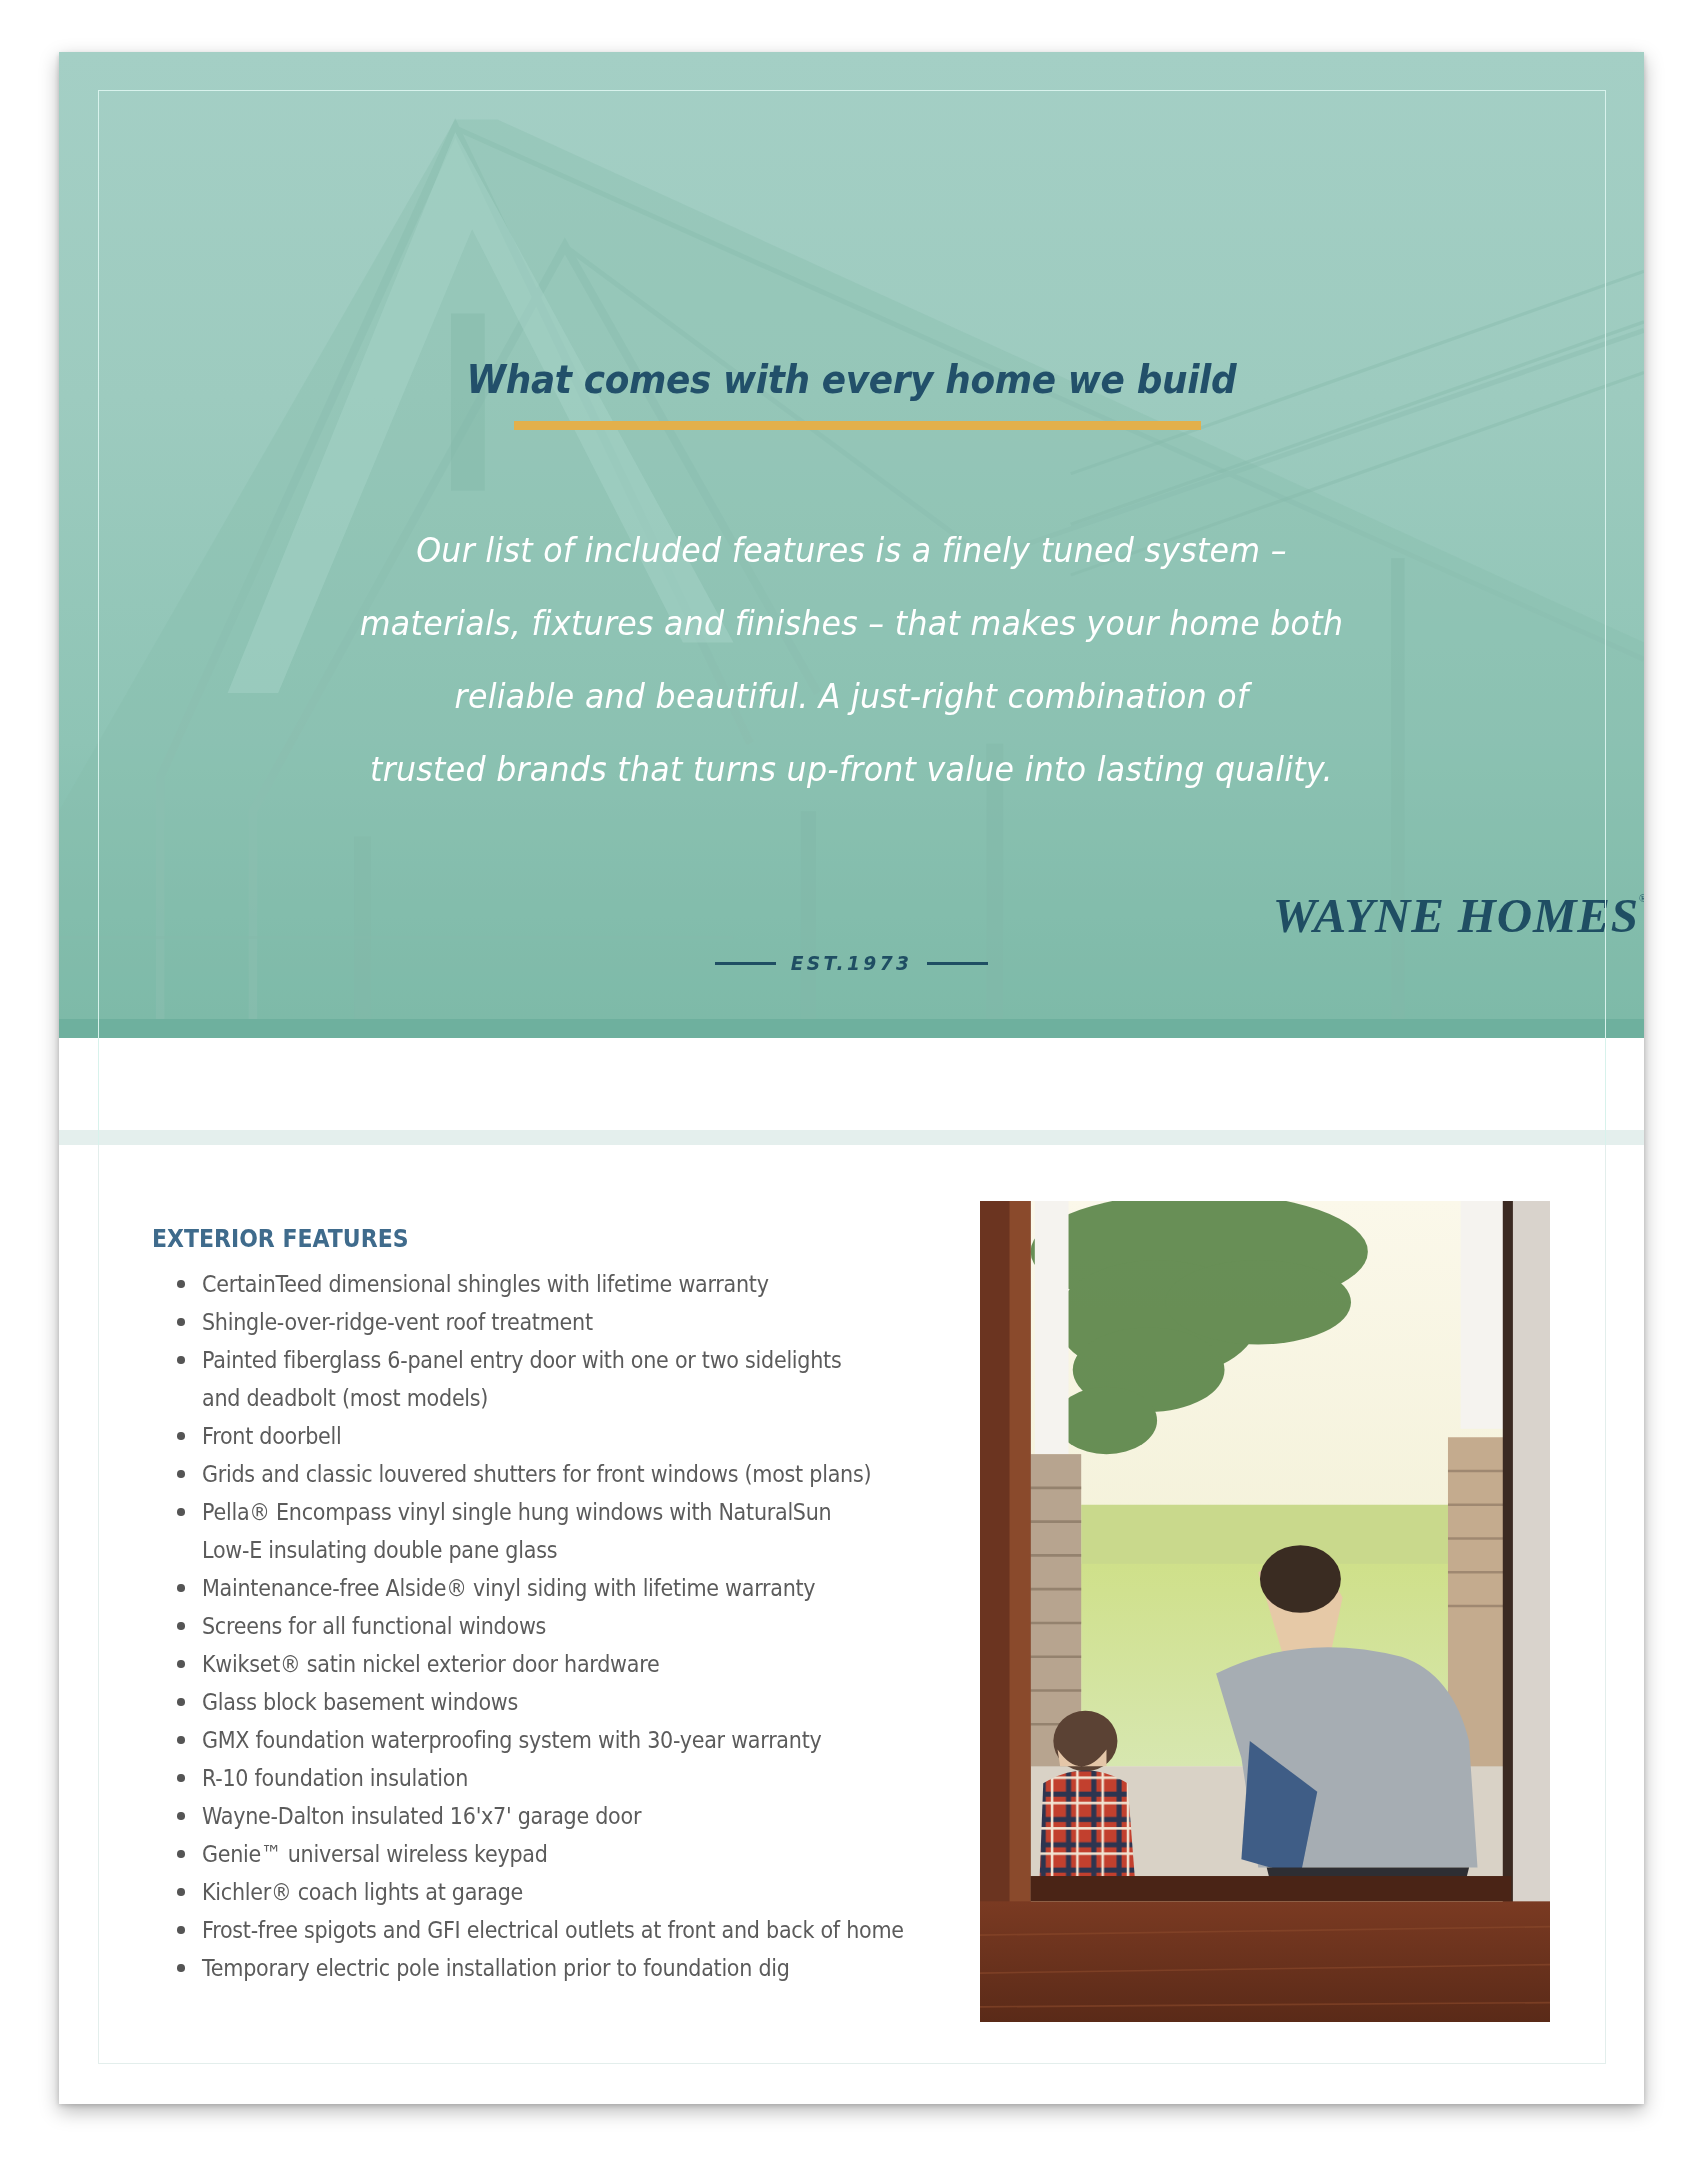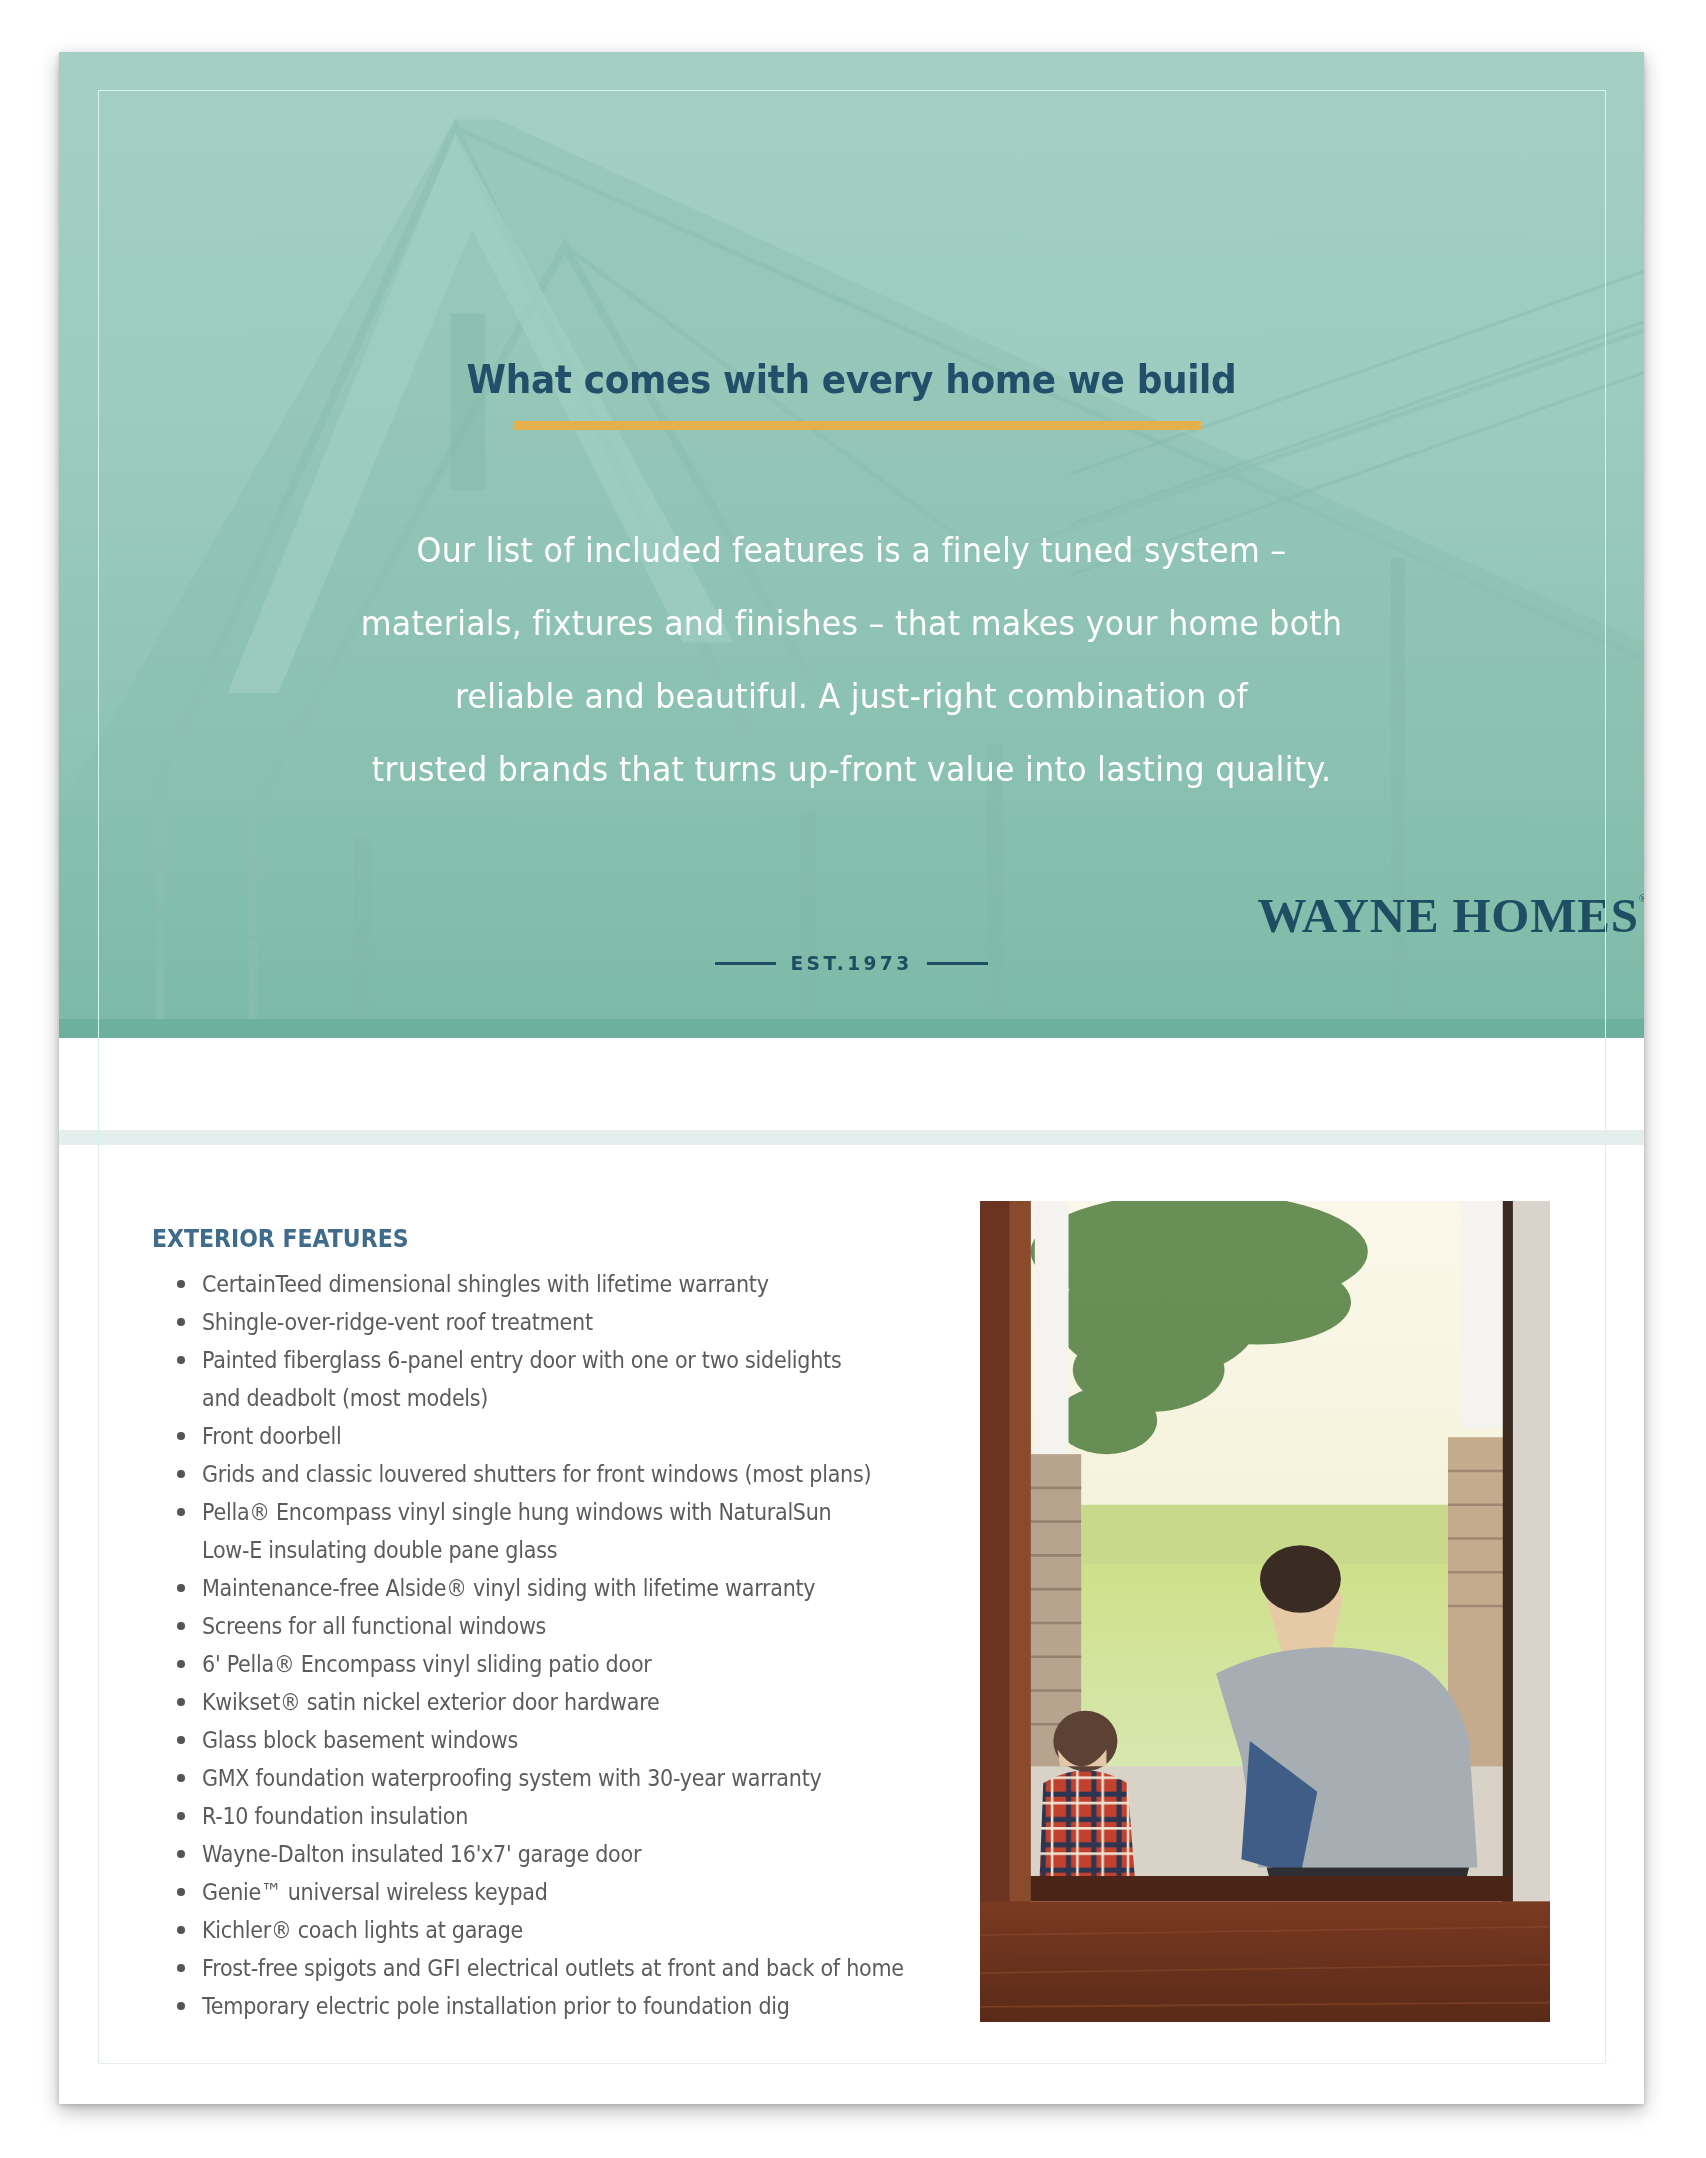--- a/index.html
+++ b/index.html
@@ -10,20 +10,21 @@
   .page {
     position:absolute; left:59px; top:52px; width:1585px; height:2052px;
     background:#ffffff;
     box-shadow: 0 6.7px 18.6px rgba(0,0,0,0.28), 0 1.7px 5px rgba(0,0,0,0.18);
     overflow:hidden;
   }
   .hero {
     position:absolute; left:0; top:0; width:1585px; height:986px;
     background: linear-gradient(180deg, #a4cfc5 0%, #9dcbbf 35%, #8ec4b5 70%, #78b8a6 100%);
     overflow:hidden;
+    font-style:italic;
   }
   .hero-bottom-shade {
     position:absolute; left:0; bottom:0; width:100%; height:18.6px;
     background:#6eb09e;
   }
   .hero-band {
     position:absolute; left:0; top:1078px; width:1585px; height:15px; background:#e4efed;
   }
   .house-silhouette { position:absolute; left:0; top:0; width:1585px; height:1078px; }
   .inner-frame {
@@ -156,21 +157,20 @@
           <span class="t2">and deadbolt (most models)</span>
         </li>
       <li><span class="t">Front doorbell</span></li>
       <li><span class="t">Grids and classic louvered shutters for front windows (most plans)</span></li>
       <li>
           <span class="t2">Pella® Encompass vinyl single hung windows with NaturalSun</span>
           <span class="t2">Low-E insulating double pane glass</span>
         </li>
       <li><span class="t">Maintenance-free Alside® vinyl siding with lifetime warranty</span></li>
       <li><span class="t">Screens for all functional windows</span></li>
-      <li><span class="t">6' Pella® Encompass vinyl sliding patio door</span></li>
       <li><span class="t">Kwikset® satin nickel exterior door hardware</span></li>
       <li><span class="t">Glass block basement windows</span></li>
       <li><span class="t">GMX foundation waterproofing system with 30-year warranty</span></li>
       <li><span class="t">R-10 foundation insulation</span></li>
       <li><span class="t">Wayne-Dalton insulated 16'x7' garage door</span></li>
       <li><span class="t">Genie™ universal wireless keypad</span></li>
       <li><span class="t">Kichler® coach lights at garage</span></li>
       <li><span class="t">Frost-free spigots and GFI electrical outlets at front and back of home</span></li>
       <li><span class="t">Temporary electric pole installation prior to foundation dig</span></li>
     </ul>

